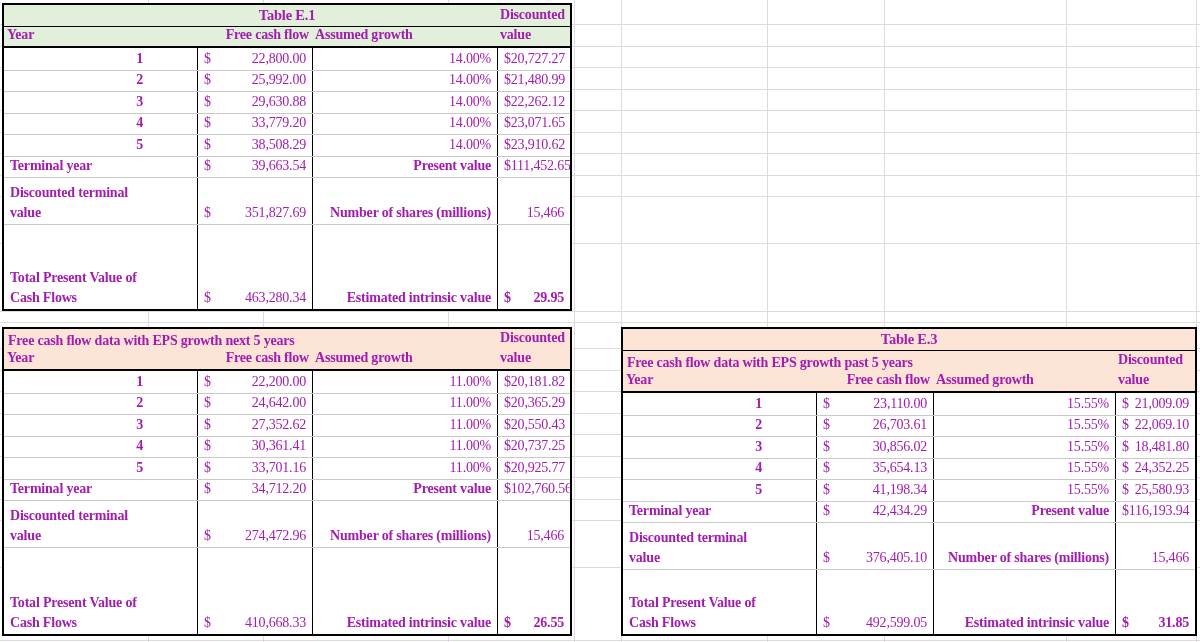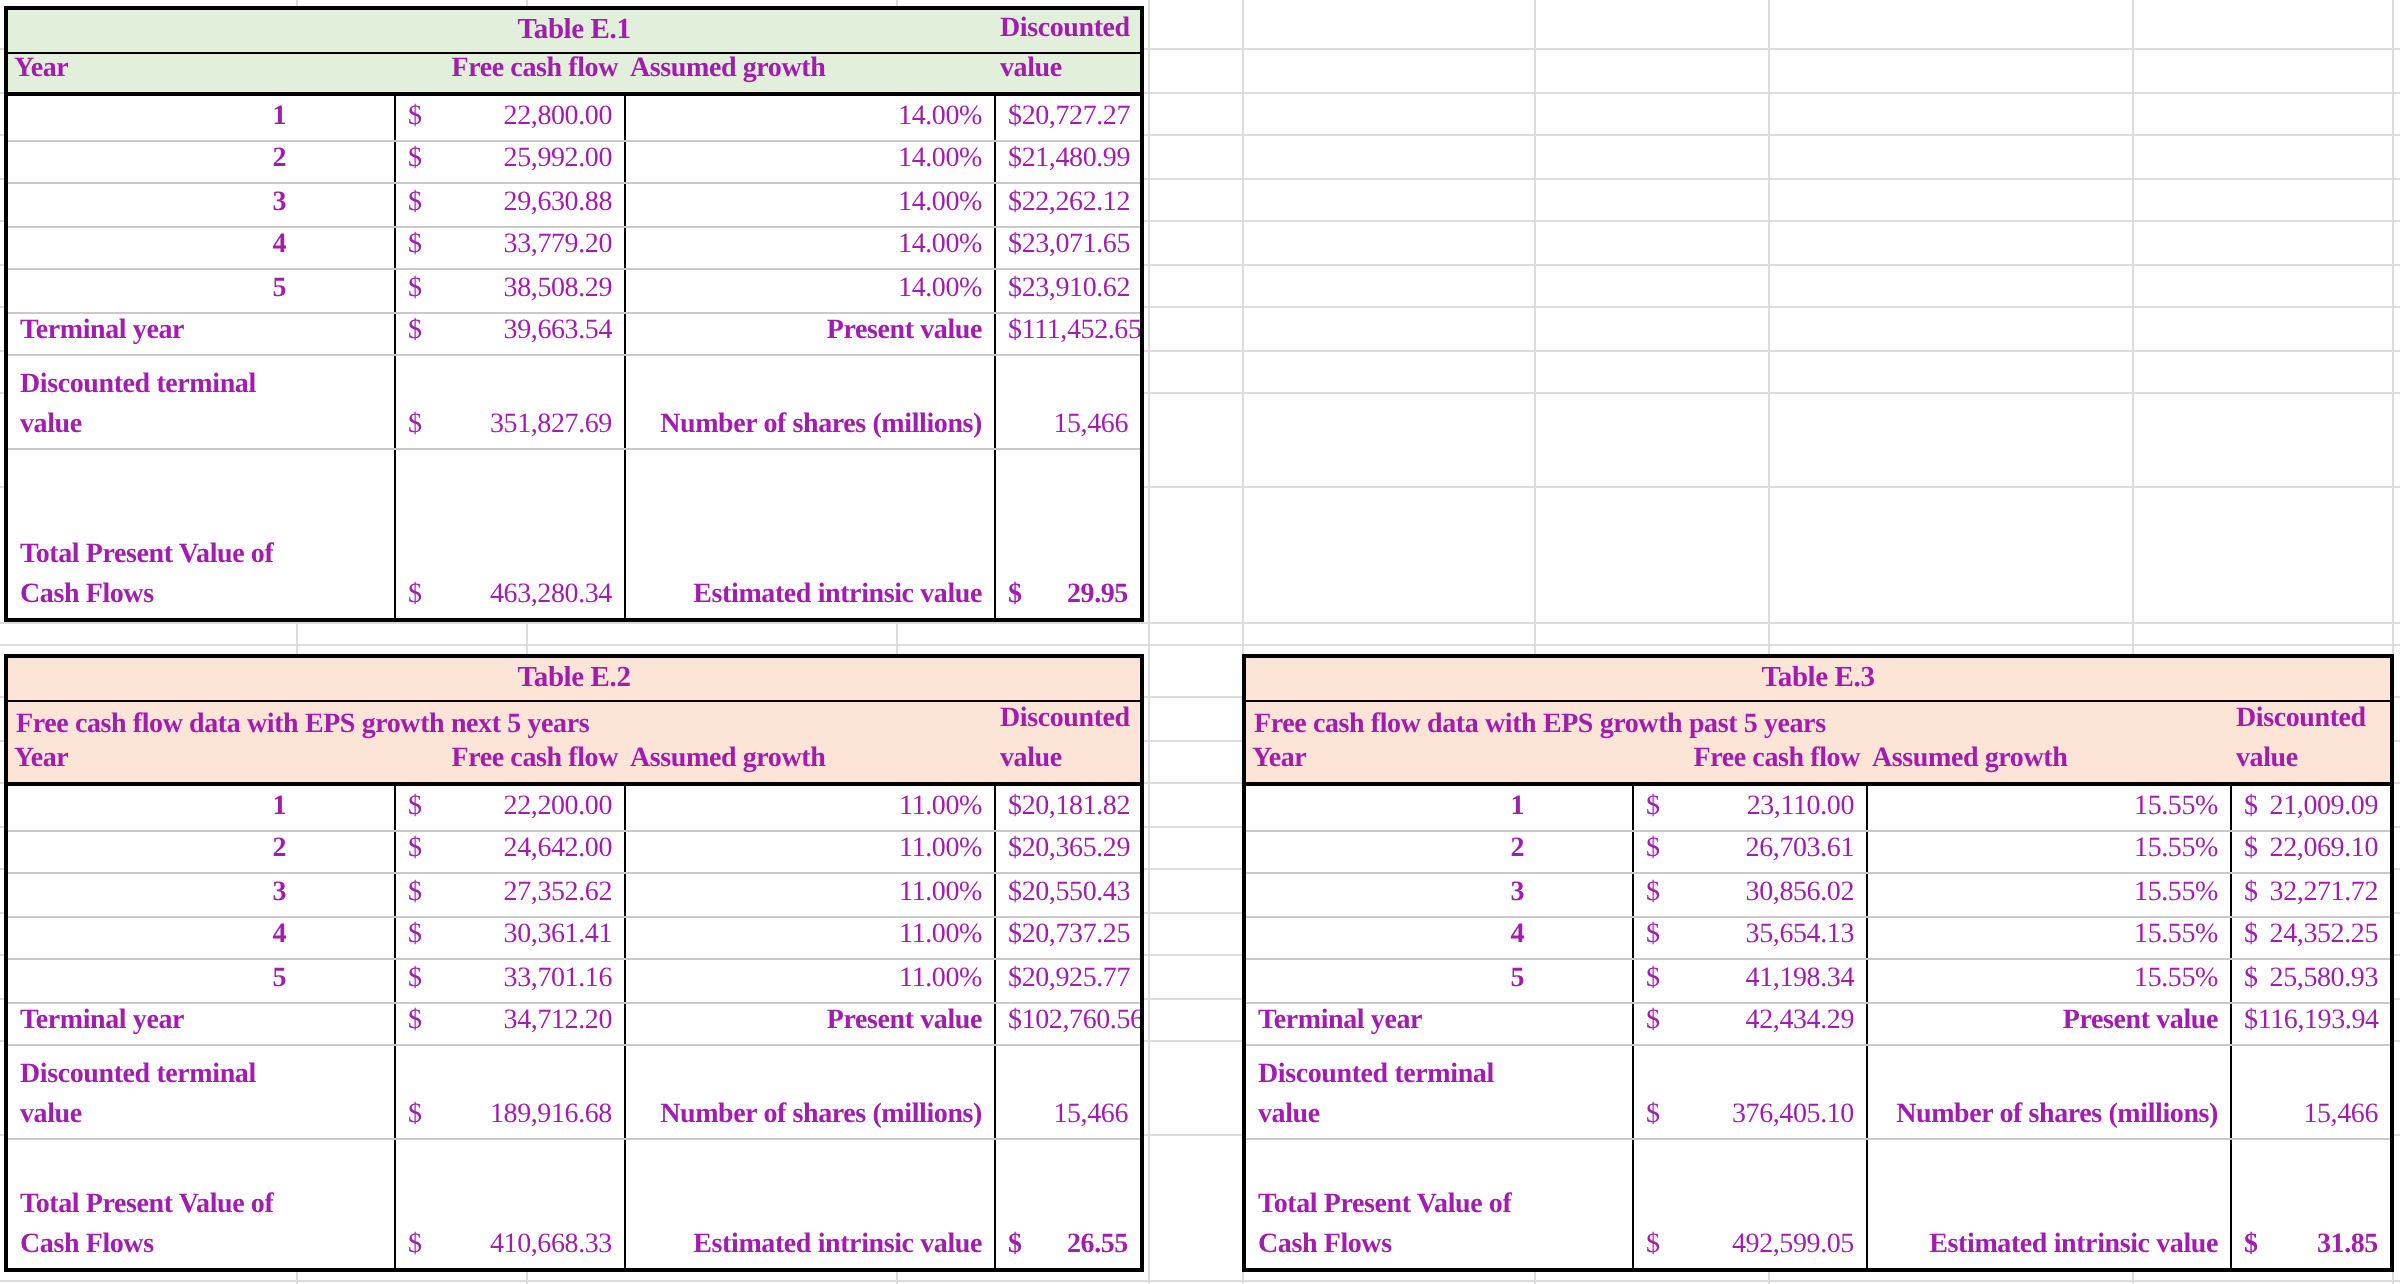--- a/index.html
+++ b/index.html
@@ -180,23 +180,20 @@
         </div>
       <div class="c cc rlbl nowrap">Estimated intrinsic value</div>
       <div class="c d money bold">
           <span>$</span>
           <span>29.95</span>
         </div>
     </div>
   </div>
 
   <div class="sheet-table peach" style="left:2px;top:327px;width:570px;height:309px;--ca:145px;--cb:115px;--cc:185px;">
-    <div class="row title">
-        <span>Table E.2</span>
-      </div>
     <div class="row subtitle">
         <span>Free cash flow data with EPS growth next 5 years</span>
       </div>
     <div class="row header">
       <div class="c a">Year</div>
       <div class="c b">Free cash flow</div>
       <div class="c cc">Assumed growth</div>
       <div class="c d">Discounted value</div>
     </div>
     <div class="row data">
@@ -268,21 +265,21 @@
       <div class="c cc rlbl">Present value</div>
       <div class="c d money">
           <span>$</span>
           <span>102,760.56</span>
         </div>
     </div>
     <div class="row data disc">
       <div class="c a lbl">Discounted terminal value</div>
       <div class="c b money">
           <span>$</span>
-          <span>189,916.68</span>
+          <span>274,472.96</span>
         </div>
       <div class="c cc rlbl">Number of shares (millions)</div>
       <div class="c d num">15,466</div>
     </div>
     <div class="row data total">
       <div class="c a lbl">Total Present Value of Cash Flows</div>
       <div class="c b money">
           <span>$</span>
           <span>410,668.33</span>
         </div>
@@ -333,21 +330,21 @@
     </div>
     <div class="row data">
       <div class="c a num yr">3</div>
       <div class="c b money">
           <span>$</span>
           <span>30,856.02</span>
         </div>
       <div class="c cc pct">15.55%</div>
       <div class="c d money">
           <span>$</span>
-          <span>32,271.72</span>
+          <span>18,481.80</span>
         </div>
     </div>
     <div class="row data">
       <div class="c a num yr">4</div>
       <div class="c b money">
           <span>$</span>
           <span>35,654.13</span>
         </div>
       <div class="c cc pct">15.55%</div>
       <div class="c d money">

